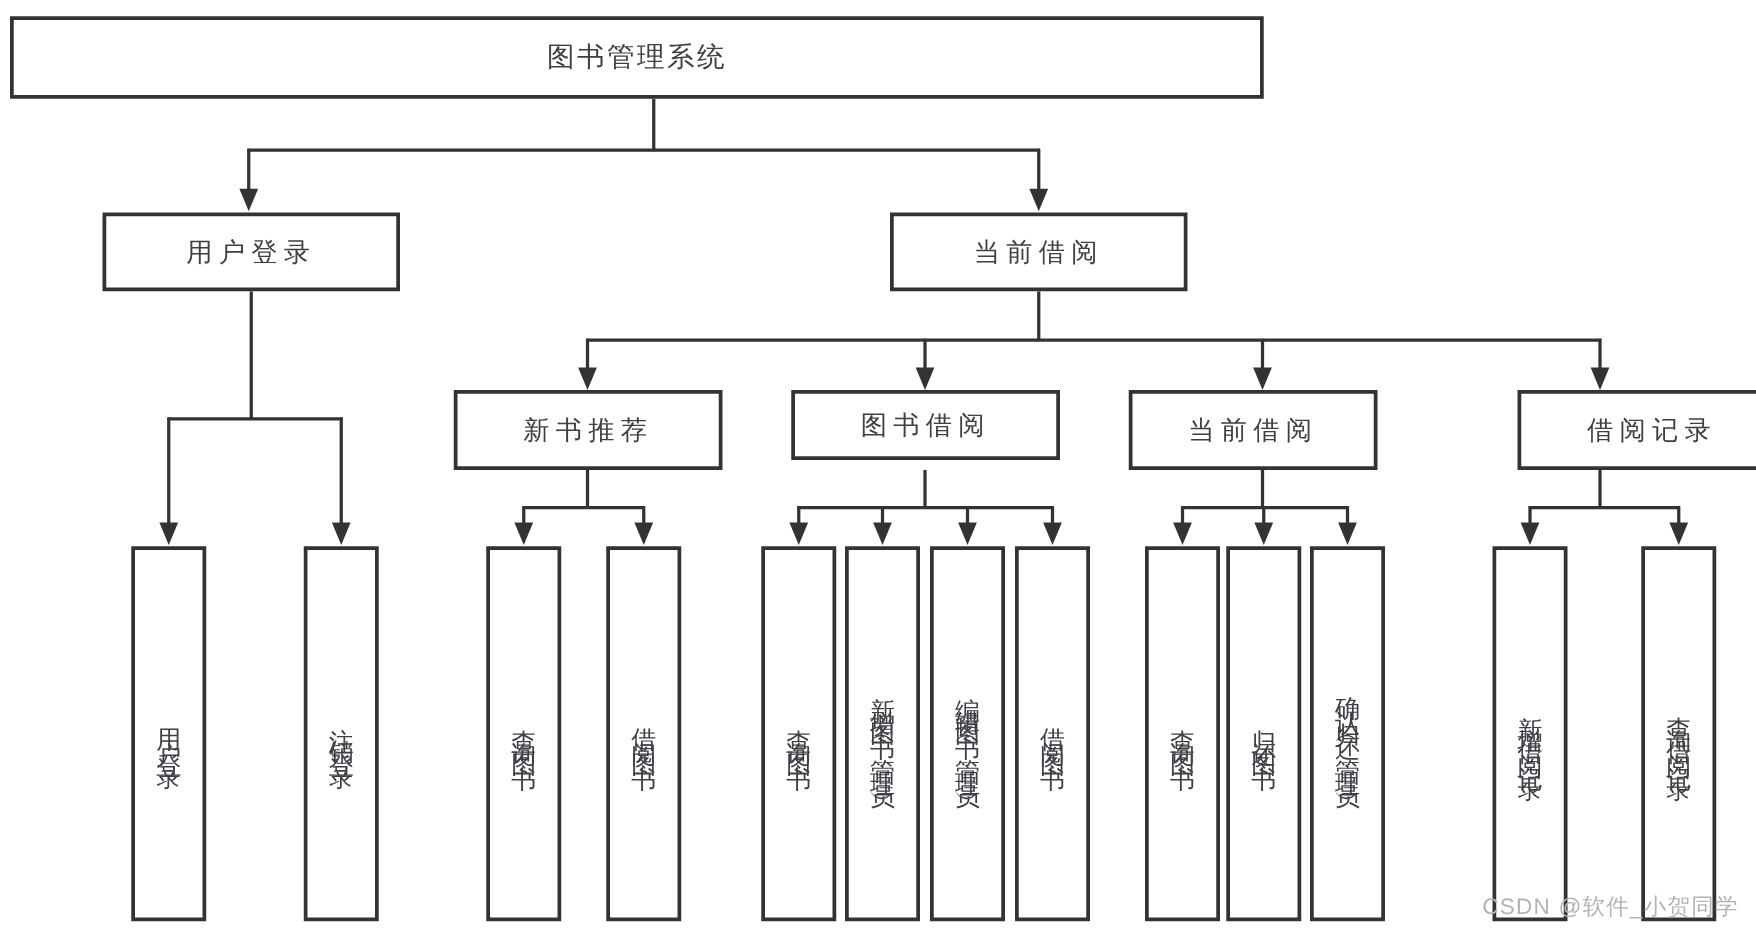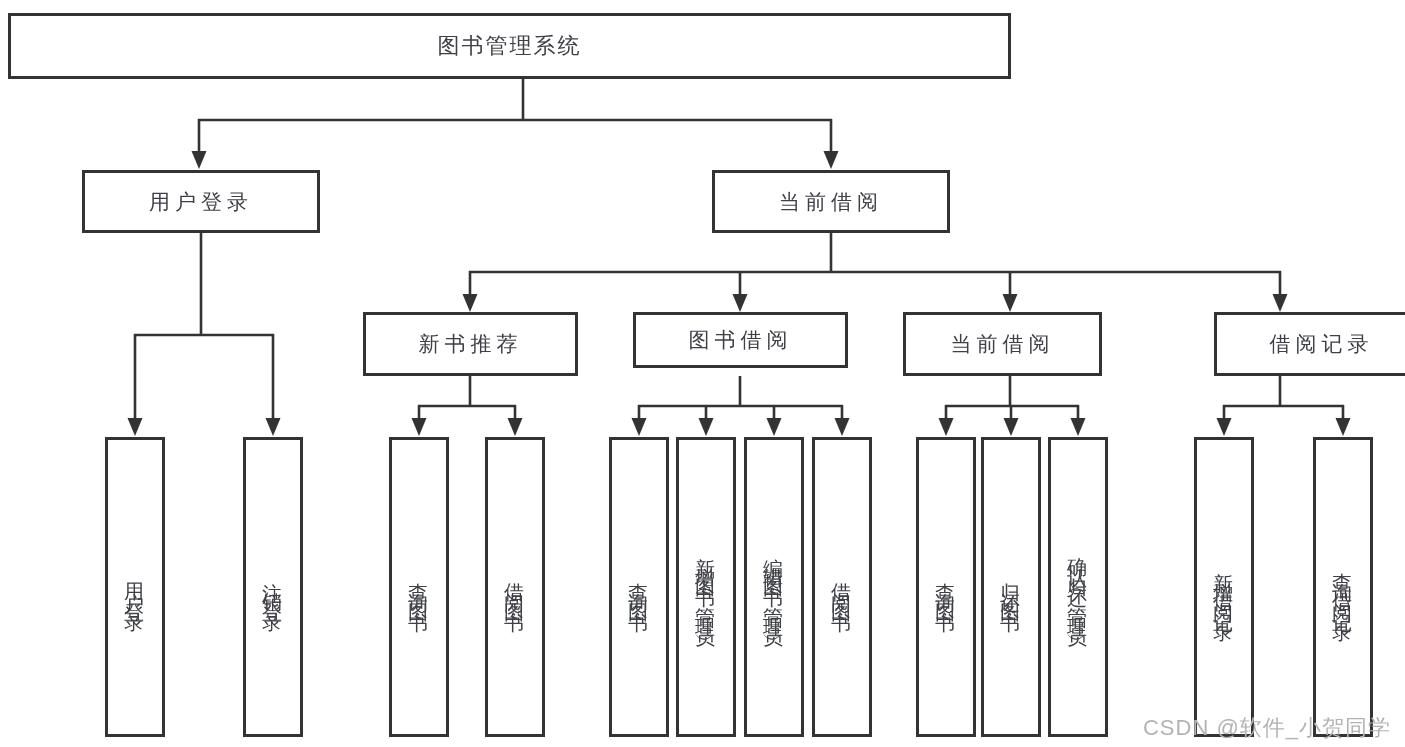--- a/index.html
+++ b/index.html
@@ -34,21 +34,21 @@
   .v-box {
     writing-mode: vertical-rl;
     text-orientation: mixed;
     font-size: 20px;
     letter-spacing: 10px;
   }
   .watermark {
     position: absolute;
     right: 14px;
     top: 713px;
-    font-size: 22px;
+    font-size: 18px;
     letter-spacing: 1px;
     color: var(--watermark, #b3b3b3);
     z-index: 5;
   }
 </style>
 </head>
 <body>
 
 <div class="canvas">
 

